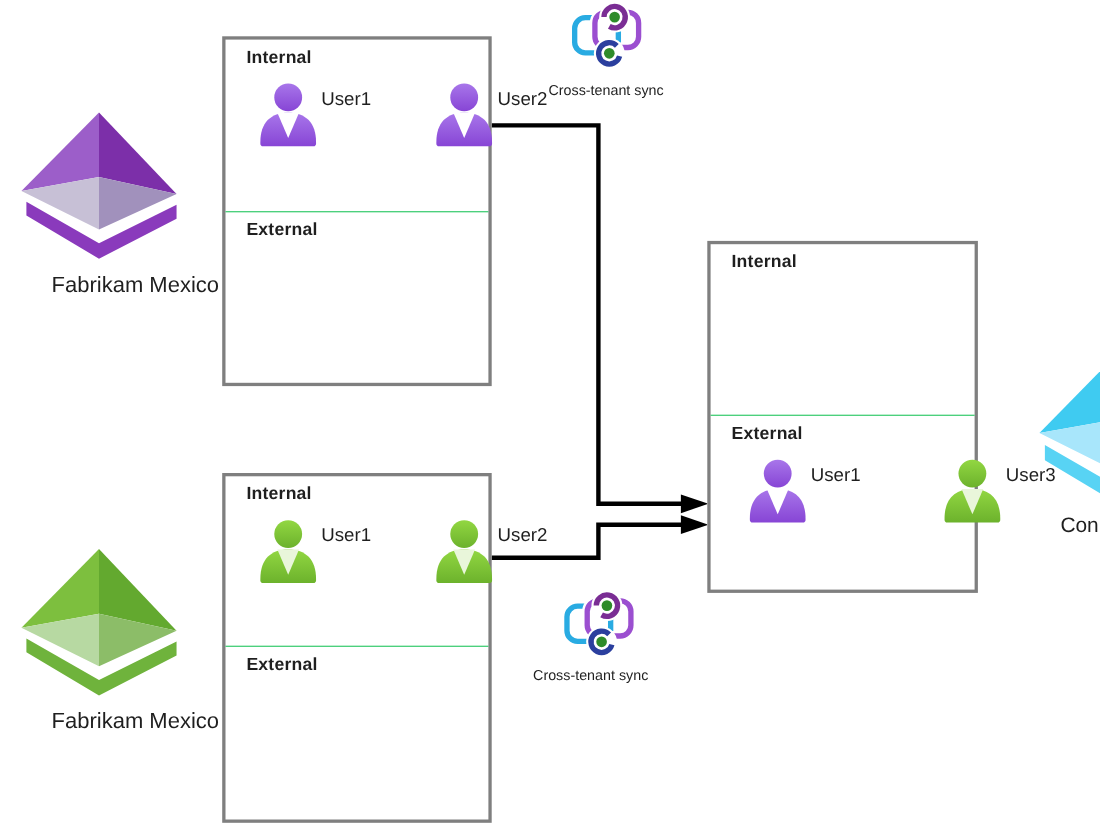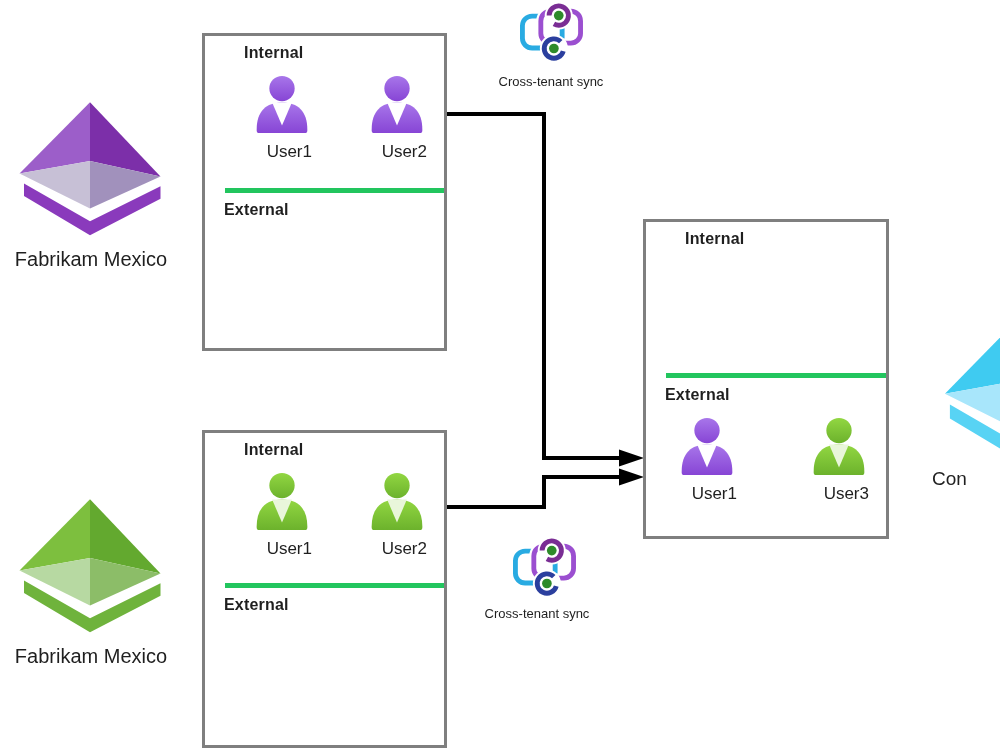--- a/index.html
+++ b/index.html
@@ -2,28 +2,28 @@
 <html><head>
 <meta charset="utf-8">
 <style>
   html,body{margin:0;padding:0;background:#ffffff;}
   .canvas{position:relative;width:1000px;height:750px;overflow:hidden;background:#ffffff;
           font-family:"Liberation Sans", sans-serif;color:#1f1f1f;}
   .abs{position:absolute;}
   .defs{position:absolute;width:0;height:0;}
   .tbox{position:absolute;border:3px solid #7f7f7f;background:#ffffff;box-sizing:border-box;}
   .sect{box-sizing:border-box;}
-  .sect-divider{border-bottom:5px solid #22c55e;margin-left:20px;}
+  .sect-divider{border-bottom:1px solid #22c55e;}
   .sect-title{font-size:16px;font-weight:700;padding:8px 0 0 19px;letter-spacing:0.2px;}
   .users-row{display:flex;align-items:flex-start;margin-top:11px;}
-  .user-cell{display:flex;flex-direction:column;align-items:flex-end;}
+  .user-cell{display:flex;flex-direction:row;align-items:flex-start;}
   .user-cell svg{width:60px;height:62px;display:block;}
   .user-label{font-size:17px;margin-top:7px;white-space:nowrap;}
   .caption{position:absolute;text-align:center;white-space:nowrap;}
-  .caption-tenant{font-size:20px;}
+  .caption-tenant{font-size:20px;padding-left:32px;}
   .caption-sync{font-size:13px;}
   .pyramid{position:absolute;}
   .sync-icon{position:absolute;}
   svg{overflow:visible;}
 </style>
 </head>
 <body>
 
 <div class="canvas">
 

